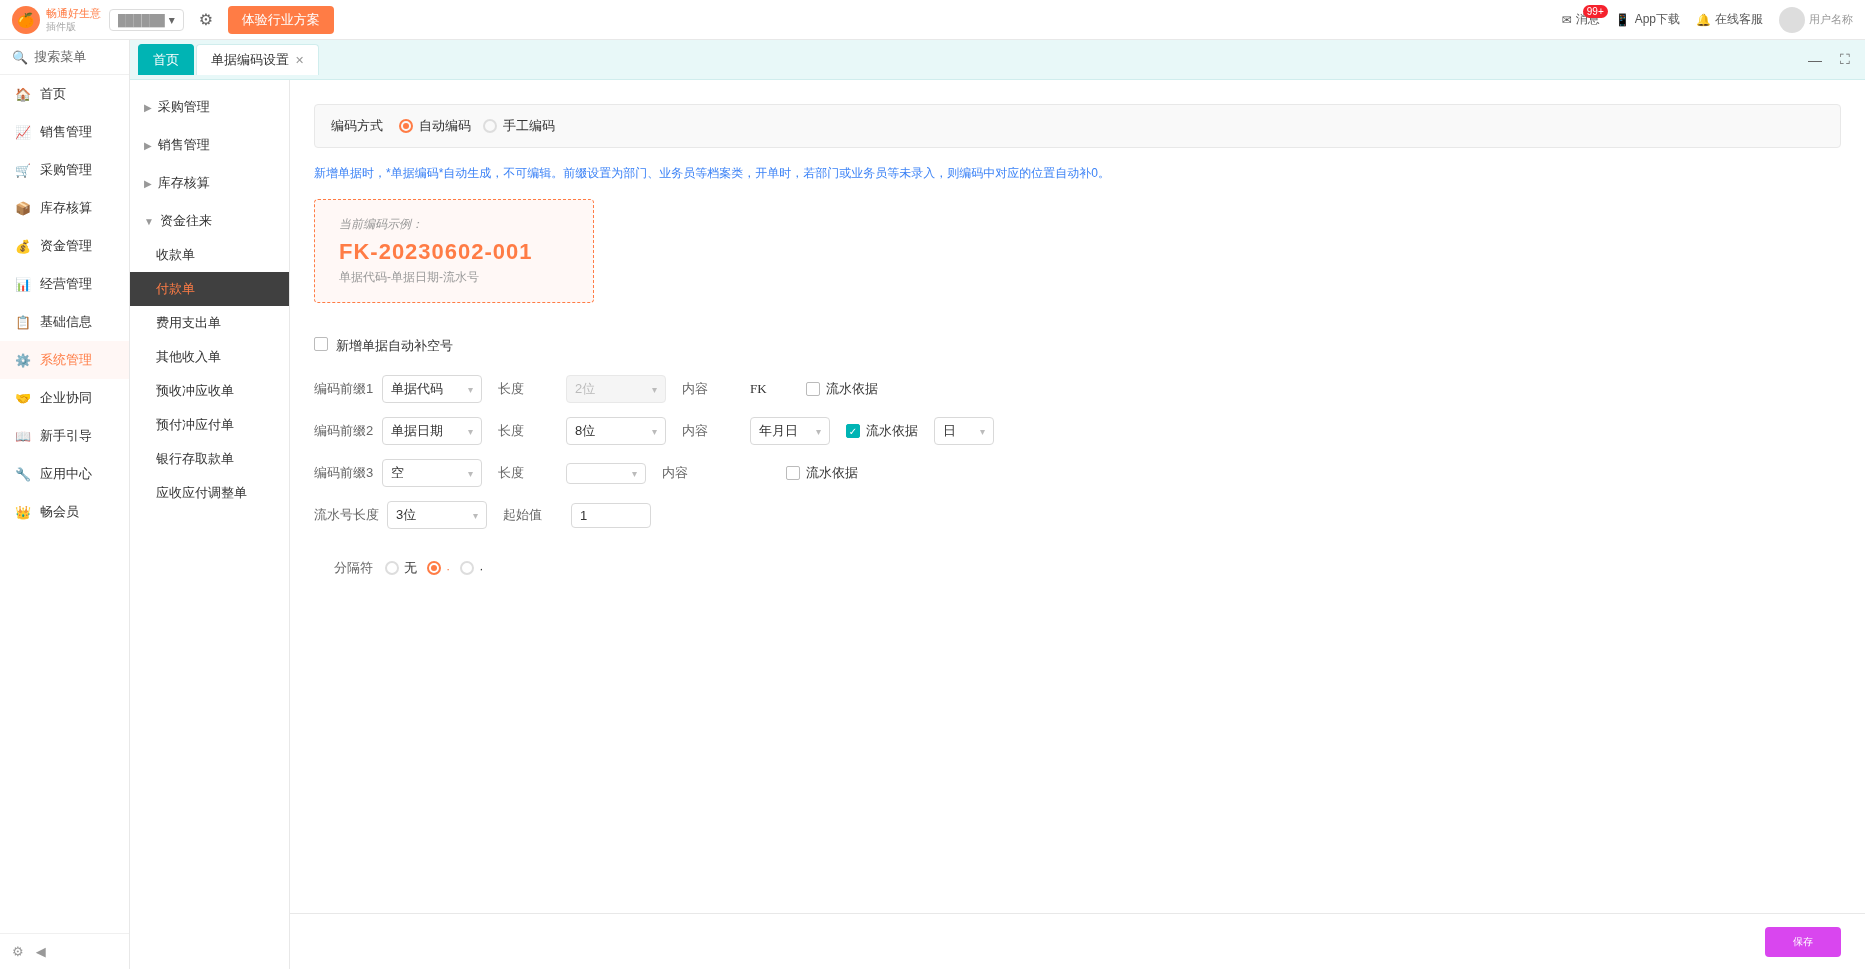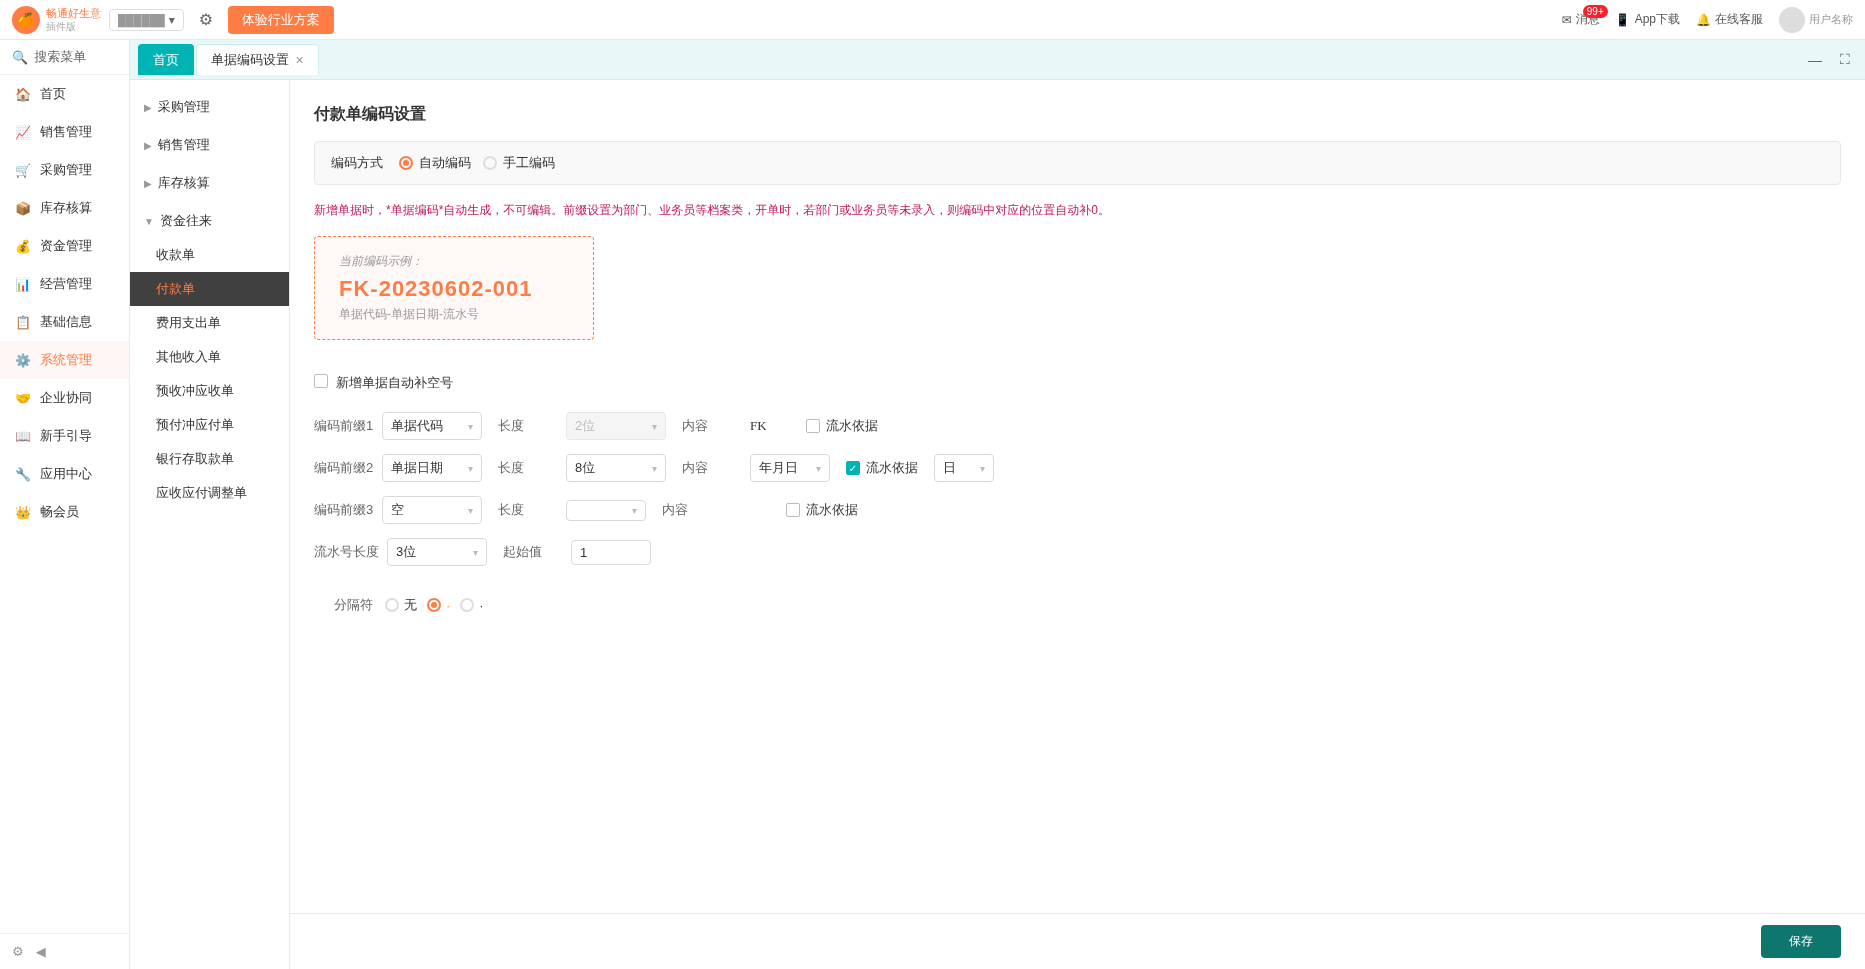--- a/index.html
+++ b/index.html
@@ -70,21 +70,21 @@
     
     .section-card { background: #f9f9f9; border: 1px solid #e8e8e8; border-radius: 4px; padding: 12px 16px; margin-bottom: 16px; display: flex; align-items: center; gap: 16px; }
     .section-label { color: #333; font-size: 13px; }
     .radio-group { display: flex; align-items: center; gap: 12px; }
     .radio-item { display: flex; align-items: center; gap: 6px; cursor: pointer; font-size: 13px; }
     .radio-circle { width: 14px; height: 14px; border-radius: 50%; border: 2px solid #ddd; display: inline-block; position: relative; }
     .radio-circle.checked { border-color: #ff7c45; }
     .radio-circle.checked::after { content: ''; position: absolute; top: 2px; left: 2px; width: 6px; height: 6px; background: #ff7c45; border-radius: 50%; }
 
     
-    .info-text { font-size: 12px; color: #be185d; margin-bottom: 16px; line-height: 1.6; }
+    .info-text { font-size: 12px; color: #3b82f6; margin-bottom: 16px; line-height: 1.6; }
 
     
     .preview-card { background: #fff8f6; border: 1px dashed #ff7c45; border-radius: 4px; padding: 16px 24px; margin-bottom: 20px; display: inline-block; min-width: 280px; }
     .preview-label { font-size: 12px; color: #999; margin-bottom: 6px; font-style: italic; }
     .preview-code { font-size: 22px; font-weight: bold; color: #ff7c45; letter-spacing: 1px; }
     .preview-sub { font-size: 12px; color: #999; margin-top: 4px; }
 
     
     .auto-fill-row { display: flex; align-items: flex-start; gap: 8px; margin-bottom: 20px; }
     .checkbox-box { width: 14px; height: 14px; border: 1px solid #bbb; border-radius: 2px; display: inline-block; cursor: pointer; }
@@ -105,21 +105,21 @@
     .checkbox-unchecked { width: 14px; height: 14px; border: 1px solid #bbb; border-radius: 2px; display: inline-block; cursor: pointer; }
 
     
     .separator-row { display: flex; align-items: center; gap: 12px; margin-top: 16px; }
     .sep-label { font-size: 13px; color: #666; margin-left: 20px; }
     .sep-options { display: flex; gap: 10px; align-items: center; }
     .sep-radio { display: flex; align-items: center; gap: 5px; font-size: 13px; color: #333; cursor: pointer; }
 
     
     .bottom-bar { height: 56px; background: #fff; border-top: 1px solid #e8e8e8; display: flex; align-items: center; justify-content: flex-end; padding: 0 24px; flex-shrink: 0; }
-    .save-btn { background: #0f766e; color: #fff; border: none; border-radius: 4px; padding: 8px 28px; font-size: 12px; cursor: pointer; }
+    .save-btn { background: #d946ef; color: #fff; border: none; border-radius: 4px; padding: 8px 28px; font-size: 10px; cursor: pointer; }
   </style>
 </head>
 <body>
 
 <div class="top-bar">
   <div class="top-bar-left">
     <div class="top-bar-brand">
       <div class="brand-logo">
         <span>🍊</span>
       </div>
@@ -269,21 +269,20 @@
           <div class="sub-nav-item">其他收入单</div>
           <div class="sub-nav-item">预收冲应收单</div>
           <div class="sub-nav-item">预付冲应付单</div>
           <div class="sub-nav-item">银行存取款单</div>
           <div class="sub-nav-item">应收应付调整单</div>
         </div>
       </div>
 
       <div style="flex:1;display:flex;flex-direction:column;overflow:hidden;">
         <div class="form-area">
-          <div class="page-title">付款单编码设置</div>
 
           
           <div class="section-card">
             <span class="section-label">编码方式</span>
             <div class="radio-group">
               <label class="radio-item">
                 <span class="radio-circle checked"></span>
                 <span>自动编码</span>
               </label>
               <label class="radio-item">

